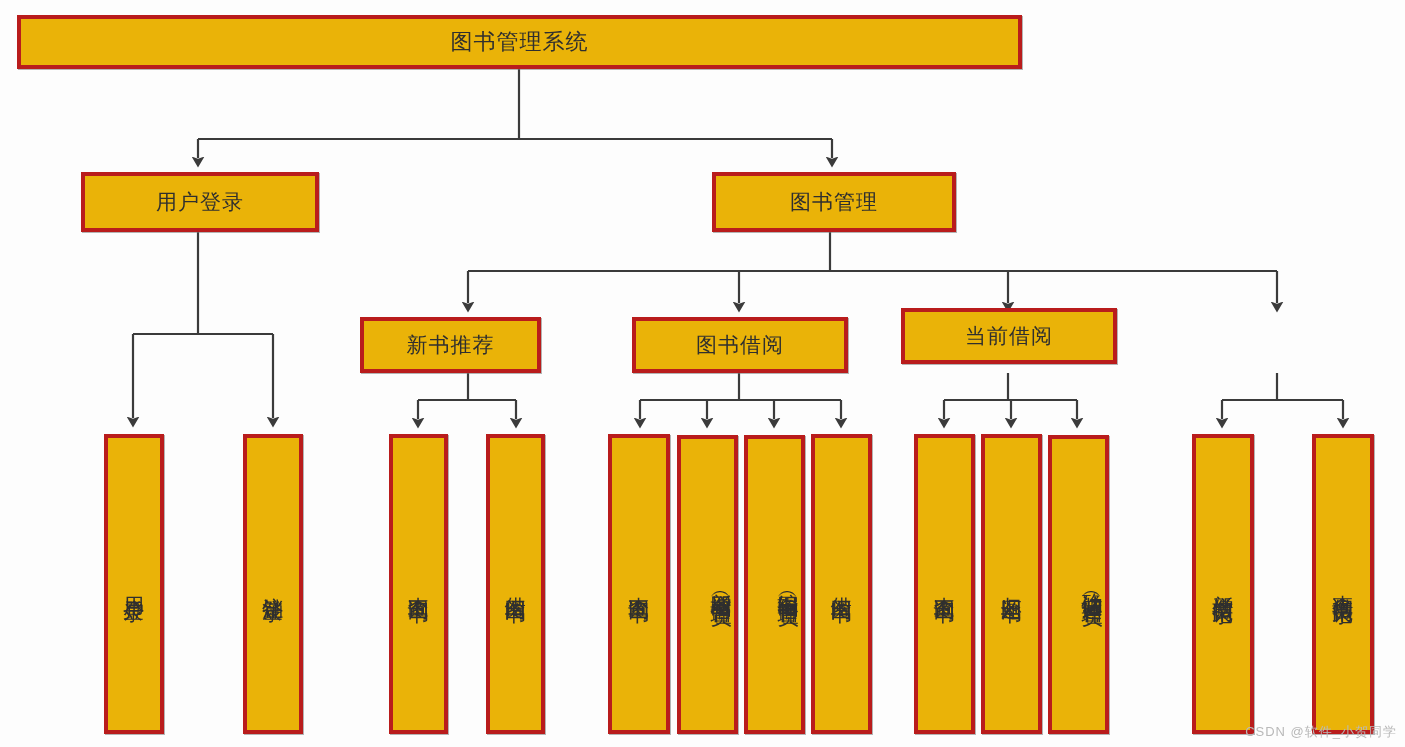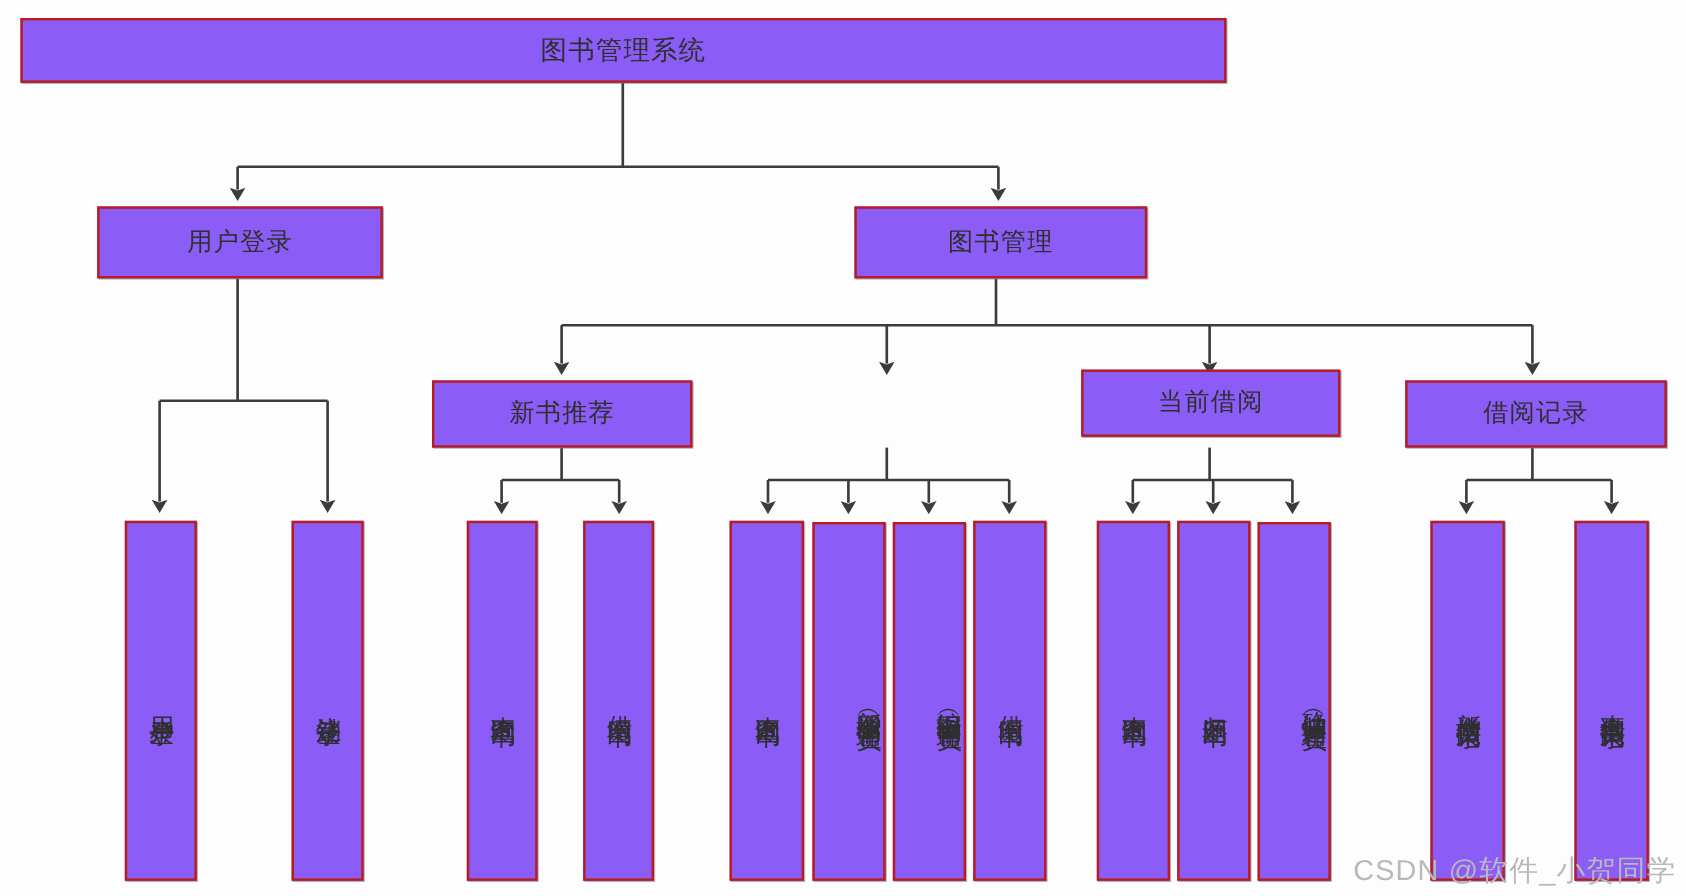--- a/index.html
+++ b/index.html
@@ -9,22 +9,22 @@
     font-family:"Liberation Sans","DejaVu Sans",sans-serif;
     overflow:hidden;
     position:relative;
   }
   #stage{position:absolute;left:0;top:0;width:1405px;height:747px;}
   svg#wires{position:absolute;left:0;top:0;width:1405px;height:747px;pointer-events:none;}
 
   .node{
     position:absolute;
     box-sizing:border-box;
-    border:2px solid #b91c1c;
-    background:#8b5cf6;
+    border:4px solid #b91c1c;
+    background:#eab308;
     color:#2f2f2f;
     display:flex;
     align-items:center;
     justify-content:center;
     box-shadow:1px 1px 0 0 rgba(120,120,120,.55);
   }
   .node.horiz{
     font-size:21px;
     letter-spacing:1px;
     line-height:1.2;
@@ -38,21 +38,21 @@
     padding:4px 0;
     text-align:center;
   }
   .node.vert.toptext{align-items:flex-start;}
 
   #root{left:17px;top:15px;width:1005px;height:54px;font-size:22px;}
 
   .watermark{
     position:absolute;
     right:8px;bottom:6px;
-    font-size:24px;
+    font-size:13px;
     color:#b9b9b9;
     letter-spacing:1px;
     white-space:nowrap;
     font-family:"Liberation Sans","DejaVu Sans",sans-serif;
   }
 </style>
 </head>
 <body>
 
 <div id="stage">
@@ -105,23 +105,23 @@
       <path d="M1222,400 L1222,419" marker-end="url(#ar)"></path>
       <path d="M1343,400 L1343,419" marker-end="url(#ar)"></path>
     </g>
   </svg>
 
   <div class="node horiz" id="root">图书管理系统</div>
 
   <div class="node horiz" style="left:81px;top:172px;width:238px;height:60px;">用户登录</div>
   <div class="node horiz" style="left:712px;top:172px;width:244px;height:60px;">图书管理</div>
 
-  <div class="node horiz" style="left:360px;top:317px;width:217px;height:56px;">新书推荐</div>
+  <div class="node horiz" style="left:360px;top:317px;width:181px;height:56px;">新书推荐</div>
+  <div class="node horiz" style="left:632px;top:317px;width:216px;height:56px;">图书借阅</div>
   <div class="node horiz" style="left:901px;top:308px;width:216px;height:56px;">当前借阅</div>
-  <div class="node horiz" style="left:1171px;top:317px;width:218px;height:56px;">借阅记录</div>
 
   <div class="node vert" style="left:104px;top:434px;width:60px;height:300px;">用户登录</div>
   <div class="node vert" style="left:243px;top:434px;width:60px;height:300px;">注销登录</div>
 
   <div class="node vert" style="left:389px;top:434px;width:59px;height:300px;">查询图书</div>
   <div class="node vert" style="left:486px;top:434px;width:59px;height:300px;">借阅图书</div>
 
   <div class="node vert" style="left:608px;top:434px;width:62px;height:300px;">查询图书</div>
   <div class="node vert toptext" style="left:677px;top:435px;width:61px;height:299px;">新增图书（管理员）</div>
   <div class="node vert toptext" style="left:744px;top:435px;width:61px;height:299px;">编辑图书（管理员）</div>

